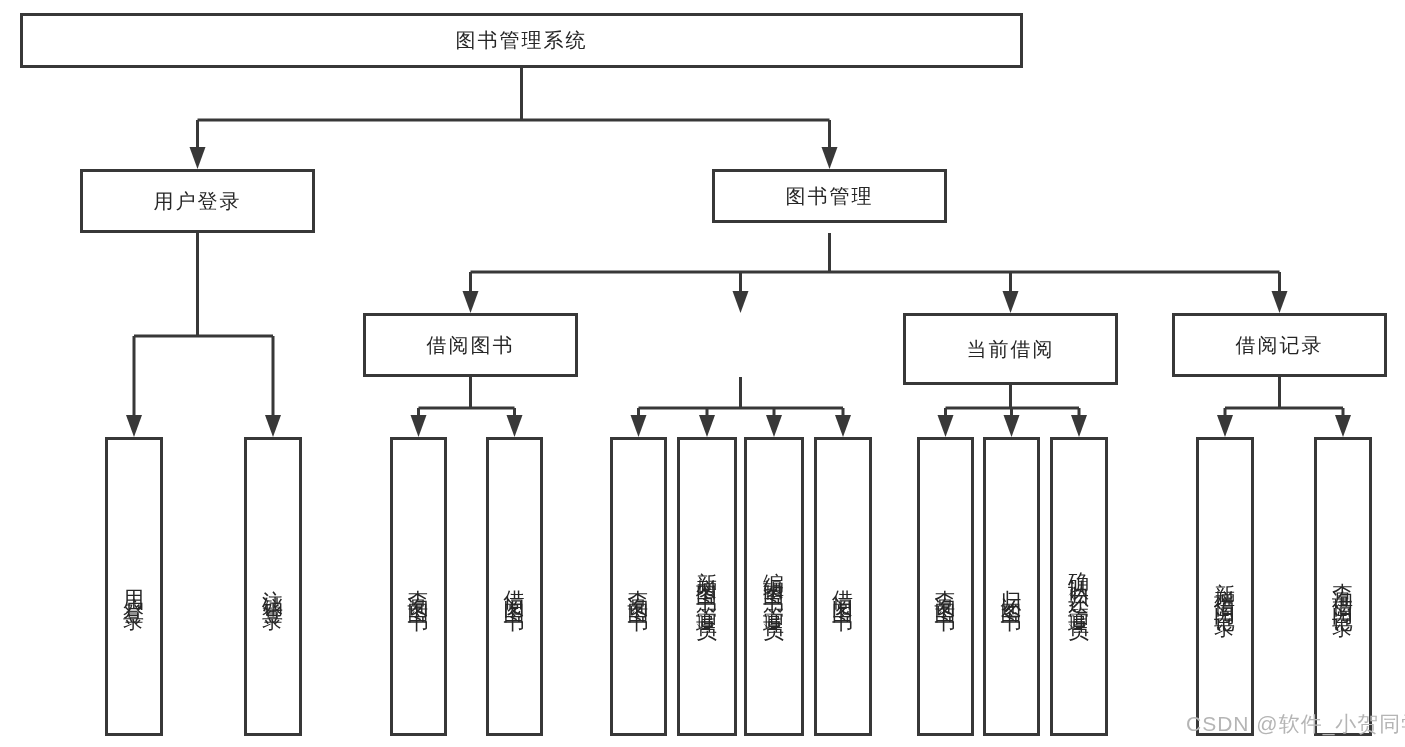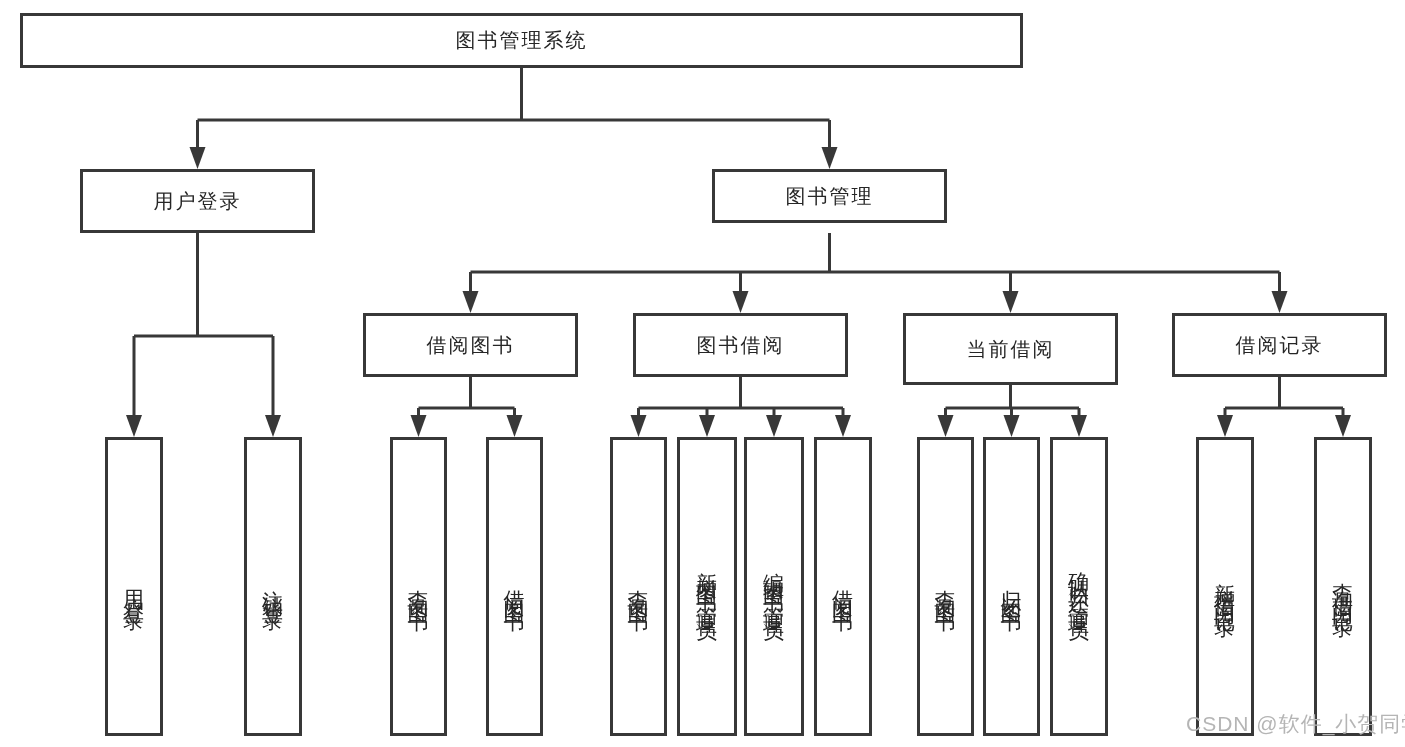--- a/index.html
+++ b/index.html
@@ -105,23 +105,20 @@
   <div class="node hnode" style="left:80px; top:169px; width:235px; height:64px;">
     <span class="label">用户登录</span>
   </div>
   <div class="node hnode" style="left:712px; top:169px; width:235px; height:54px;">
     <span class="label">图书管理</span>
   </div>
 
   <div class="node hnode" style="left:363px; top:313px; width:215px; height:64px;">
     <span class="label">借阅图书</span>
   </div>
-  <div class="node hnode" style="left:633px; top:313px; width:215px; height:64px;">
-    <span class="label">图书借阅</span>
-  </div>
   <div class="node hnode" style="left:903px; top:313px; width:215px; height:72px;text-align:right;">
     <span class="label">当前借阅</span>
   </div>
   <div class="node hnode" style="left:1172px; top:313px; width:215px; height:64px;font-family:Liberation Serif, serif;">
     <span class="label">借阅记录</span>
   </div>
 
   <div class="node vnode" style="left:105px; top:437px; width:58px; height:299px;">
     <span class="label">用户登录</span>
   </div>

